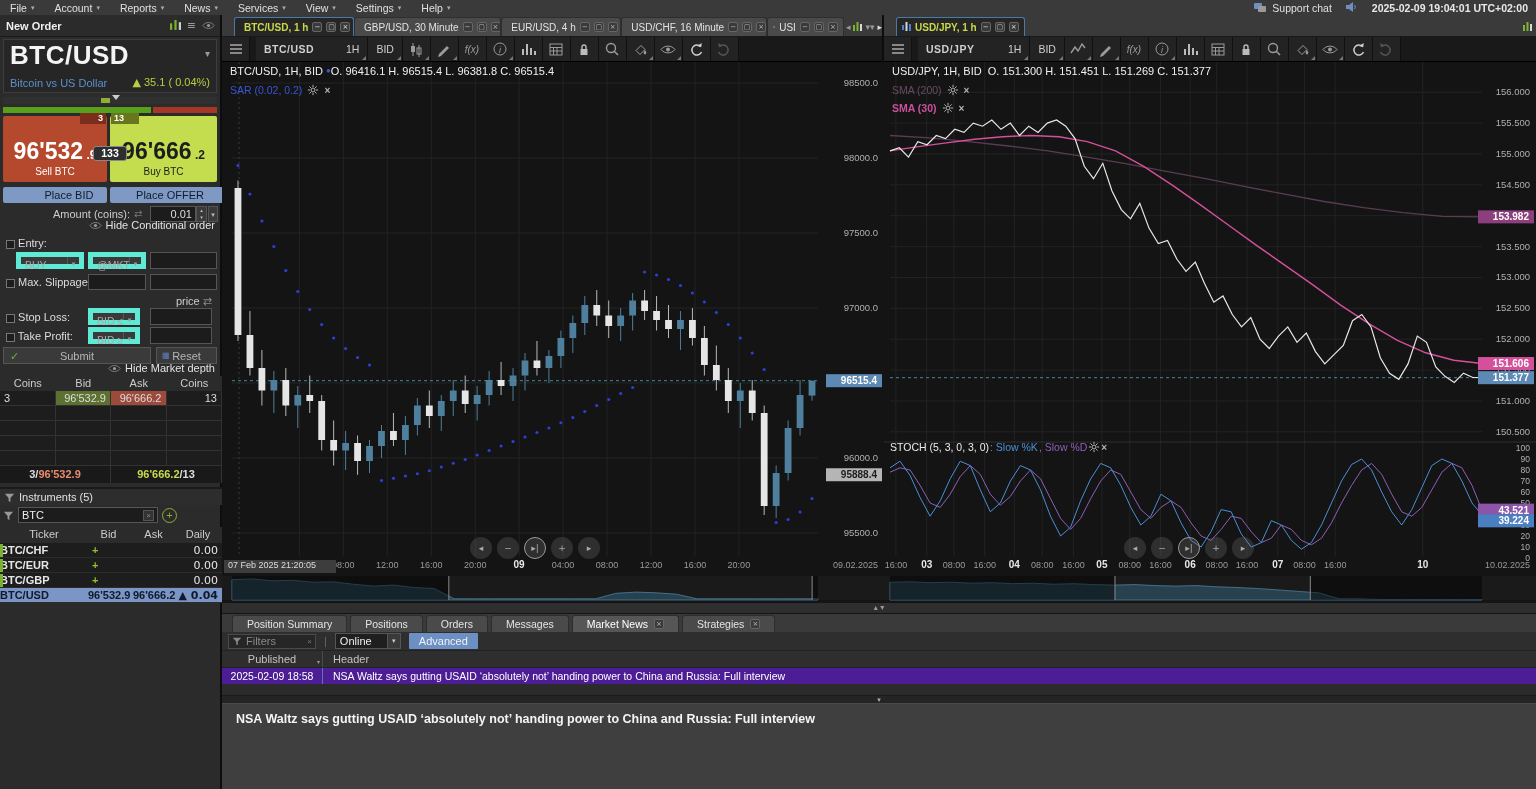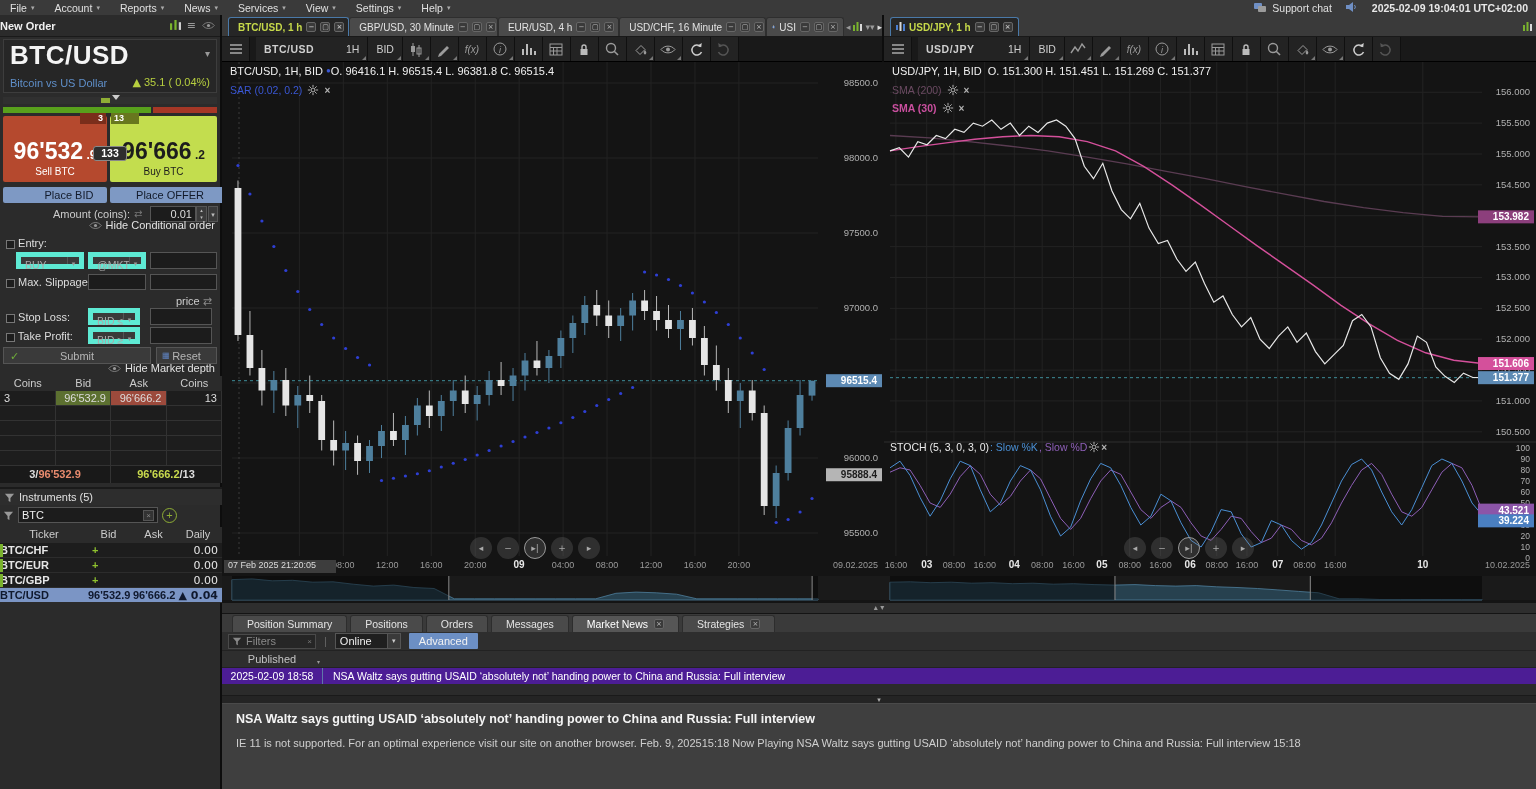--- a/index.html
+++ b/index.html
@@ -10,21 +10,21 @@
   
   .menubar{position:absolute;left:0;top:0;width:1536px;height:15px;background:#3a3a3a;display:flex;align-items:center;font-size:10.5px;color:#e0e0e0;z-index:40;}
   .menus{display:flex;height:100%;align-items:center;}
   .menu-item{padding:0 10px;height:100%;display:flex;align-items:center;gap:4px;cursor:default;}
   .menu-item .car{font-size:7px;color:#aaa;}
   .mb-right{margin-left:auto;display:flex;align-items:center;gap:14px;padding-right:8px;}
   .chat{display:flex;align-items:center;gap:5px;}
   .clock{font-weight:bold;color:#e8e8e8;}
   
   .panel{position:absolute;left:0;top:15px;width:222px;height:774px;background:#2b2b2b;border-right:2px solid #0d0d0d;}
-  .p-head{position:absolute;left:0;top:0;width:100%;height:22px;line-height:22px;font-weight:bold;color:#f0f0f0;border-bottom:1px solid #1a1a1a;}
+  .p-head{position:absolute;left:0;top:0;width:100%;height:22px;line-height:22px;padding-left:6px;font-weight:bold;color:#f0f0f0;border-bottom:1px solid #1a1a1a;}
   .p-head-ic{position:absolute;right:5px;top:4px;display:flex;gap:6px;align-items:center;}
   .instbox{position:absolute;left:3px;top:24px;width:214px;height:54px;background:#262626;border:1px solid #3d3d3d;}
   .sym{position:absolute;left:6px;top:0px;font-size:26px;font-weight:bold;color:#f4f4f4;letter-spacing:.5px;}
   .sym-car{position:absolute;right:6px;top:8px;color:#999;font-size:10px;}
   .sym-sub{position:absolute;left:6px;bottom:3px;color:#5f8fc9;font-size:11px;}
   .sym-chg{position:absolute;right:6px;bottom:3px;color:#b7cf3f;font-size:11px;}
   .slider{position:absolute;left:3px;top:82px;width:214px;height:7px;background:#303030;}
   .slider .kn{position:absolute;left:46%;top:1px;width:9px;height:5px;background:#8fae35;}
   .slider .kn2{position:absolute;left:51%;top:-2px;border-left:4px solid transparent;border-right:4px solid transparent;border-top:5px solid #ccc;}
   .dbar-g{position:absolute;left:3px;top:92px;width:148px;height:6px;background:#58a01c;}
@@ -76,21 +76,21 @@
   .irow.selrow{background:#7b95c5;color:#10192e;font-weight:bold;}
   .irow .gbar{position:absolute;left:0;top:1px;width:3px;height:13px;background:#7ab32e;}
   .c-tick{width:88px;line-height:15px;font-weight:bold;}
   .c-bid,.c-ask{width:45px;text-align:right;line-height:15px;padding-right:4px;}
   .c-chg{width:44px;text-align:right;line-height:15px;padding-right:4px;}
   .plus{color:#8fc22e;font-weight:bold;text-align:left;padding-left:4px;}
   
   .pane{position:absolute;top:15px;height:587px;background:#141414;}
   .paneL{left:222px;width:662px;border-right:2px solid #0d0d0d;}
   .paneR{left:884px;width:652px;}
-  .tabstrip{position:absolute;left:0;top:0;width:100%;height:21px;background:#3a3a3a;display:flex;align-items:flex-end;gap:0;padding-left:6px;}
+  .tabstrip{position:absolute;left:0;top:0;width:100%;height:21px;background:#3a3a3a;display:flex;align-items:flex-end;gap:0;padding-left:12px;}
   .ctab{height:19px;display:flex;align-items:center;gap:4px;padding:0 5px;background:#4a4a4a;border:1px solid #2e2e2e;border-bottom:none;border-radius:3px 3px 0 0;font-size:10px;color:#e2e2e2;white-space:nowrap;overflow:hidden;}
   .ctab.active{background:#262626;border-color:#4a79a8;color:#c6d94a;font-weight:bold;}
   .wbtn{width:10px;height:10px;background:#3a3a3a;border:1px solid #666;color:#bbb;font-size:7px;line-height:8px;text-align:center;border-radius:2px;flex:0 0 auto;}
   .tabover{margin-left:2px;display:flex;align-items:center;gap:3px;height:19px;color:#999;font-size:9px;}
   .toolbar{position:absolute;left:0;top:21px;width:100%;height:26px;background:#191919;border-bottom:1px solid #000;display:flex;align-items:center;}
   .tbtn{height:24px;min-width:28px;background:#232323;border-right:1px solid #101010;display:flex;align-items:center;justify-content:center;color:#9b9b9b;position:relative;}
   .tbtn .corner{position:absolute;right:1px;bottom:1px;border-left:4px solid transparent;border-bottom:4px solid #777;}
   .tbtn.txt{padding:0 8px;font-size:10.5px;color:#cfcfcf;}
   .tbtn.sym{min-width:88px;justify-content:flex-start;padding-left:8px;}
   .chartarea{position:absolute;left:0;top:47px;width:100%;height:540px;}
@@ -1036,25 +1036,25 @@
           </svg>
         <span>Filters</span>
           <span class="fx">×</span>
       </div>
       <span class="vsep">|</span>
       <div class="onsel"><span>Online</span><span class="a dv">▾</span></div>
       <div class="advbtn">Advanced</div>
     </div>
     <div class="brow theadrow">
       <div class="colpub"><span>Published</span><span class="sa dv">▾</span></div>
+      <div class="colhdr">Header</div>
     </div>
     <div class="newsrow">
       <div class="pub">2025-02-09 18:58</div>
       <div class="hd">NSA Waltz says gutting USAID ‘absolutely not’ handing power to China and Russia: Full interview</div>
     </div>
     <div class="collapsebar dv">▾</div>
     <div class="detail">
       <h3>NSA Waltz says gutting USAID ‘absolutely not’ handing power to China and Russia: Full interview</h3>
-      <div class="body">IE 11 is not supported. For an optimal experience visit our site on another browser. Feb. 9, 202515:18 Now Playing NSA Waltz says gutting USAID ‘absolutely not’ handing power to China and Russia: Full interview 15:18</div>
     </div>
   </div>
 
 </div>
 
 </body></html>

